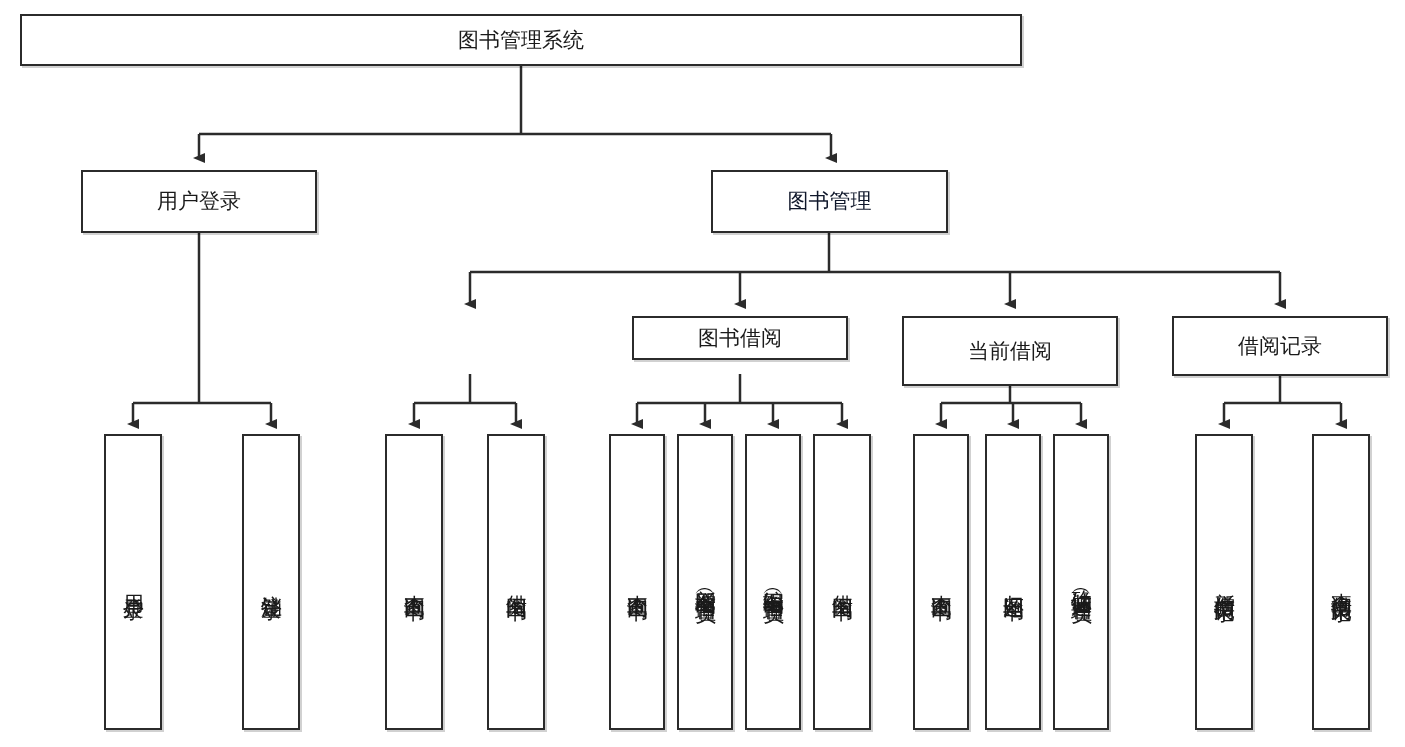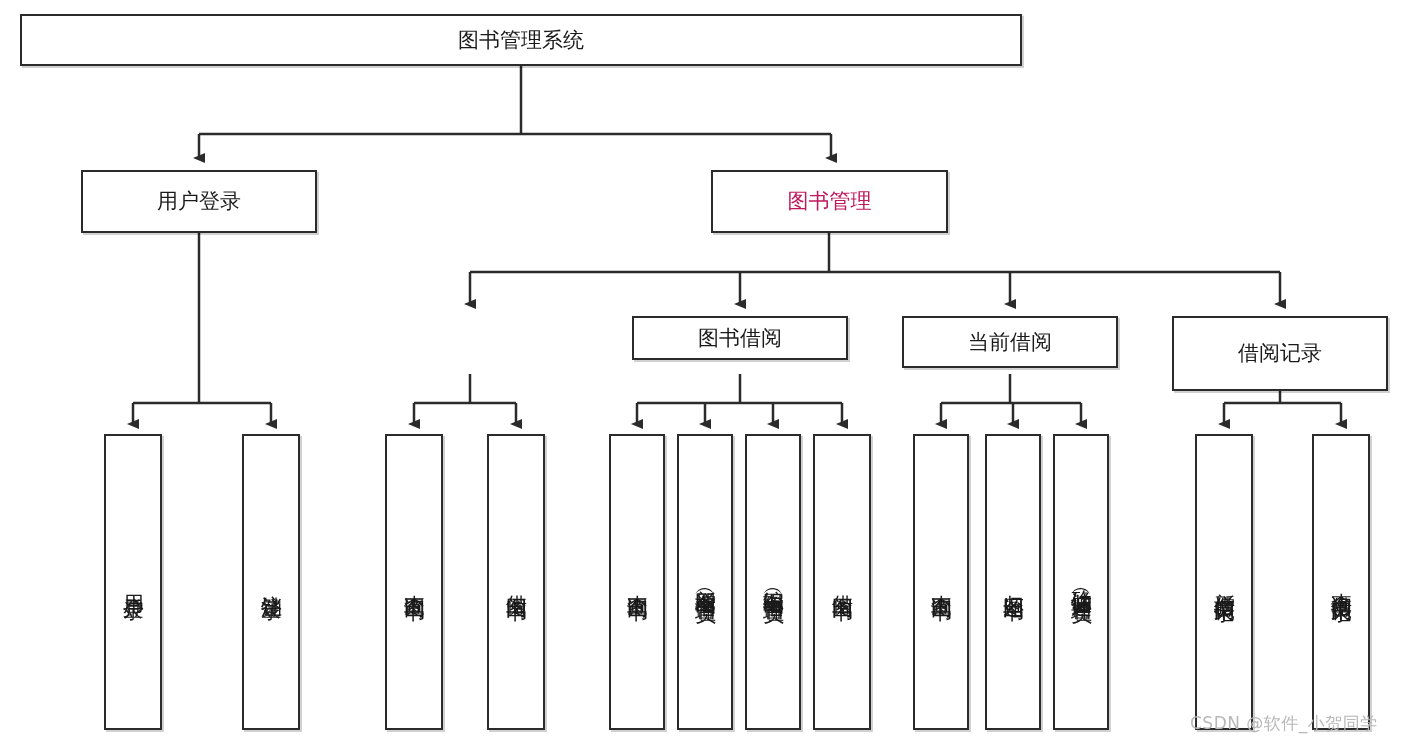--- a/index.html
+++ b/index.html
@@ -132,30 +132,30 @@
   </svg>
 
   <div class="node horizontal" style="left: 20px; top: 14px; width: 1002px; height: 52px; border-color: rgb(43, 43, 43); background: rgb(255, 255, 255);">
     <span class="label" style="color: rgb(26, 26, 26);">图书管理系统</span>
   </div>
 
   <div class="node horizontal" style="left: 81px; top: 170px; width: 236px; height: 63px; border-color: rgb(43, 43, 43); background: rgb(255, 255, 255);">
     <span class="label" style="color: rgb(26, 26, 26);">用户登录</span>
   </div>
   <div class="node horizontal" style="left: 711px; top: 170px; width: 237px; height: 63px; border-color: rgb(43, 43, 43); background: rgb(255, 255, 255);">
-    <span class="label" style="color: #be185d;">图书管理</span>
+    <span class="label" style="color: #0f172a;">图书管理</span>
   </div>
 
   <div class="node horizontal" style="left: 632px; top: 316px; width: 216px; height: 44px; border-color: rgb(43, 43, 43); background: rgb(255, 255, 255);">
     <span class="label" style="color: rgb(26, 26, 26);">图书借阅</span>
   </div>
-  <div class="node horizontal" style="left: 902px; top: 316px; width: 216px; height: 52px; border-color: rgb(43, 43, 43); background: rgb(255, 255, 255);">
+  <div class="node horizontal" style="left: 902px; top: 316px; width: 216px; height: 70px; border-color: rgb(43, 43, 43); background: rgb(255, 255, 255);">
     <span class="label" style="color: rgb(26, 26, 26);">当前借阅</span>
   </div>
-  <div class="node horizontal" style="left: 1172px; top: 316px; width: 216px; height: 75px; border-color: rgb(43, 43, 43); background: rgb(255, 255, 255);">
+  <div class="node horizontal" style="left: 1172px; top: 316px; width: 216px; height: 60px; border-color: rgb(43, 43, 43); background: rgb(255, 255, 255);">
     <span class="label" style="color: rgb(26, 26, 26);">借阅记录</span>
   </div>
 
   <div class="node vertical" style="left: 104px; top: 434px; width: 58px; height: 296px; border-color: rgb(43, 43, 43); background: rgb(255, 255, 255);">
     <span class="label" style="color: rgb(26, 26, 26);">用户登录</span>
   </div>
   <div class="node vertical" style="left: 242px; top: 434px; width: 58px; height: 296px; border-color: rgb(43, 43, 43); background: rgb(255, 255, 255);">
     <span class="label" style="color: rgb(26, 26, 26);">注销登录</span>
   </div>
   <div class="node vertical" style="left: 385px; top: 434px; width: 58px; height: 296px; border-color: rgb(43, 43, 43); background: rgb(255, 255, 255);">
@@ -185,15 +185,14 @@
   <div class="node vertical" style="left: 1053px; top: 434px; width: 56px; height: 296px; border-color: rgb(43, 43, 43); background: rgb(255, 255, 255);">
     <span class="label" style="color: rgb(26, 26, 26);">确认归还（管理员）</span>
   </div>
   <div class="node vertical" style="left: 1195px; top: 434px; width: 58px; height: 296px; border-color: rgb(43, 43, 43); background: rgb(255, 255, 255);">
     <span class="label" style="color: rgb(26, 26, 26);">新增借阅记录</span>
   </div>
   <div class="node vertical" style="left: 1312px; top: 434px; width: 58px; height: 296px; border-color: rgb(43, 43, 43); background: rgb(255, 255, 255);">
     <span class="label" style="color: rgb(26, 26, 26);">查询借阅记录</span>
   </div>
 
-  <div class="watermark" style="color: rgb(184, 184, 184);">CSDN @软件_小贺同学</div>
 
 </div>
 
 </body></html>

